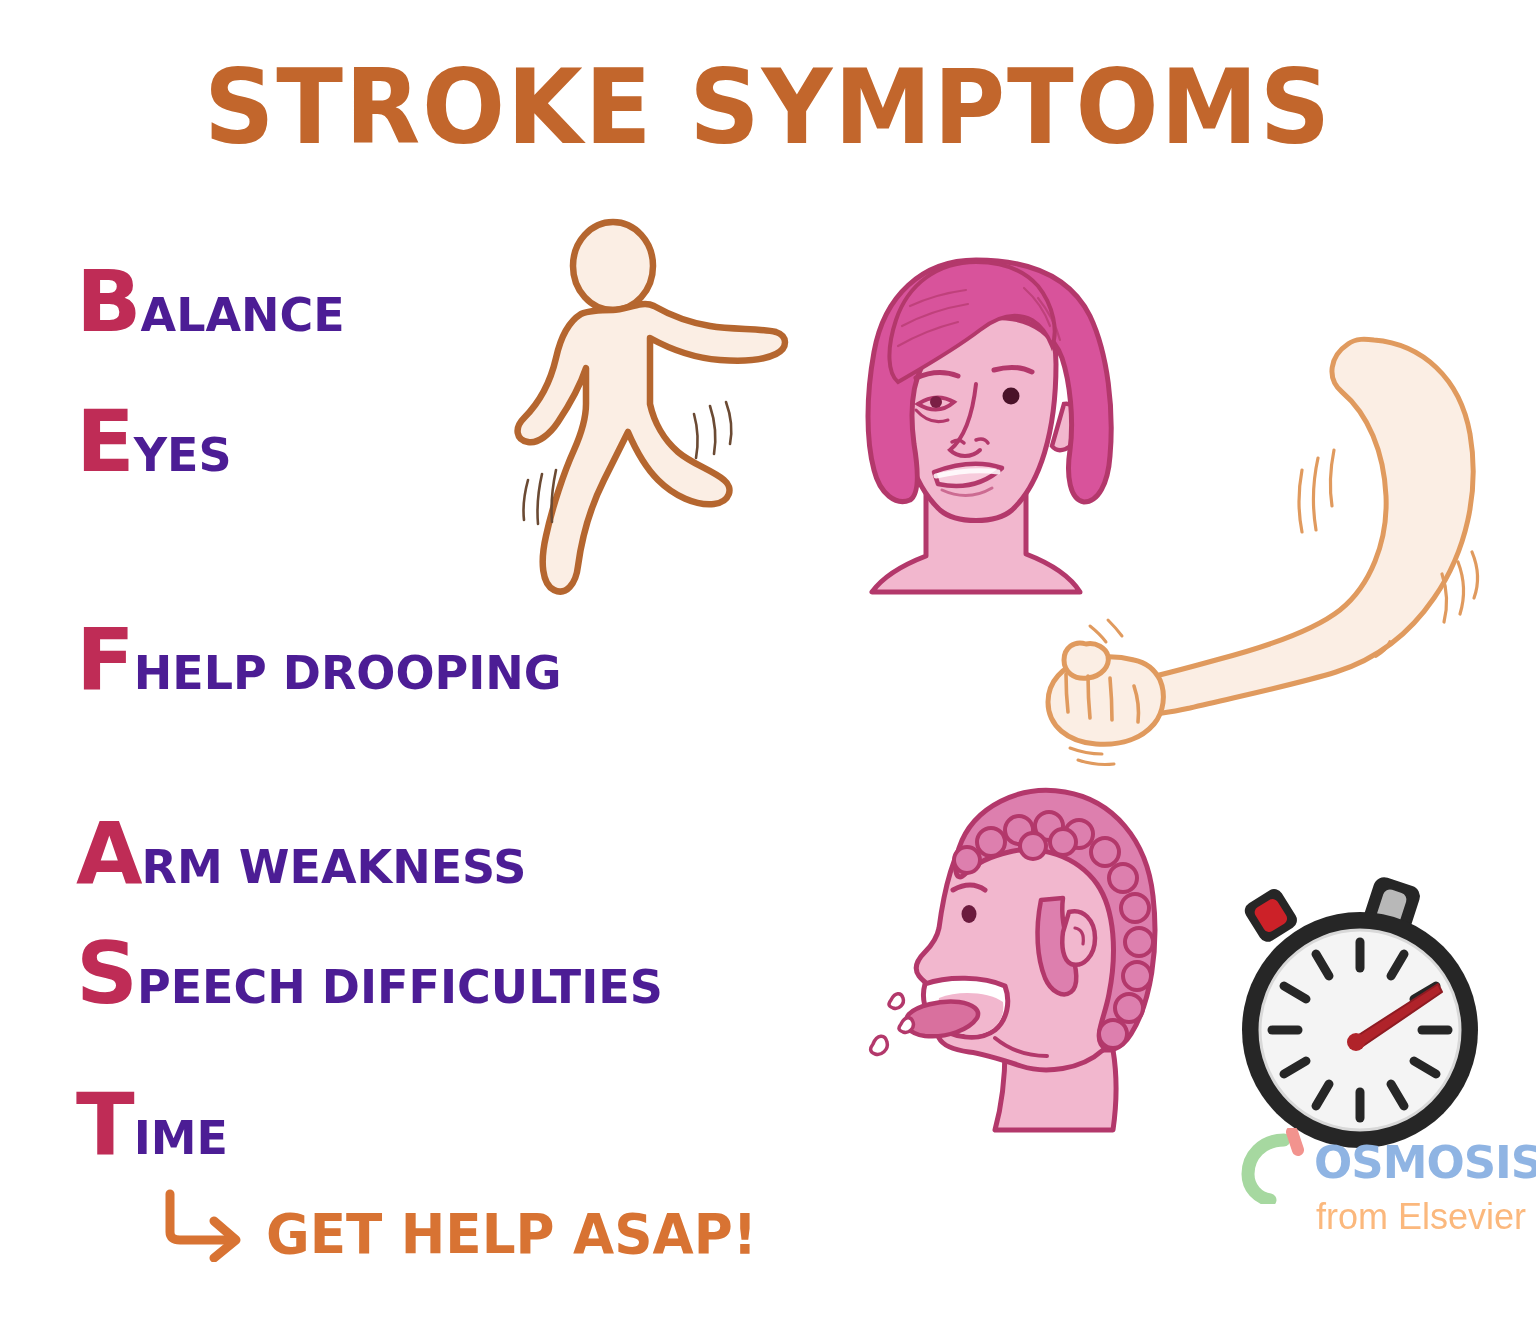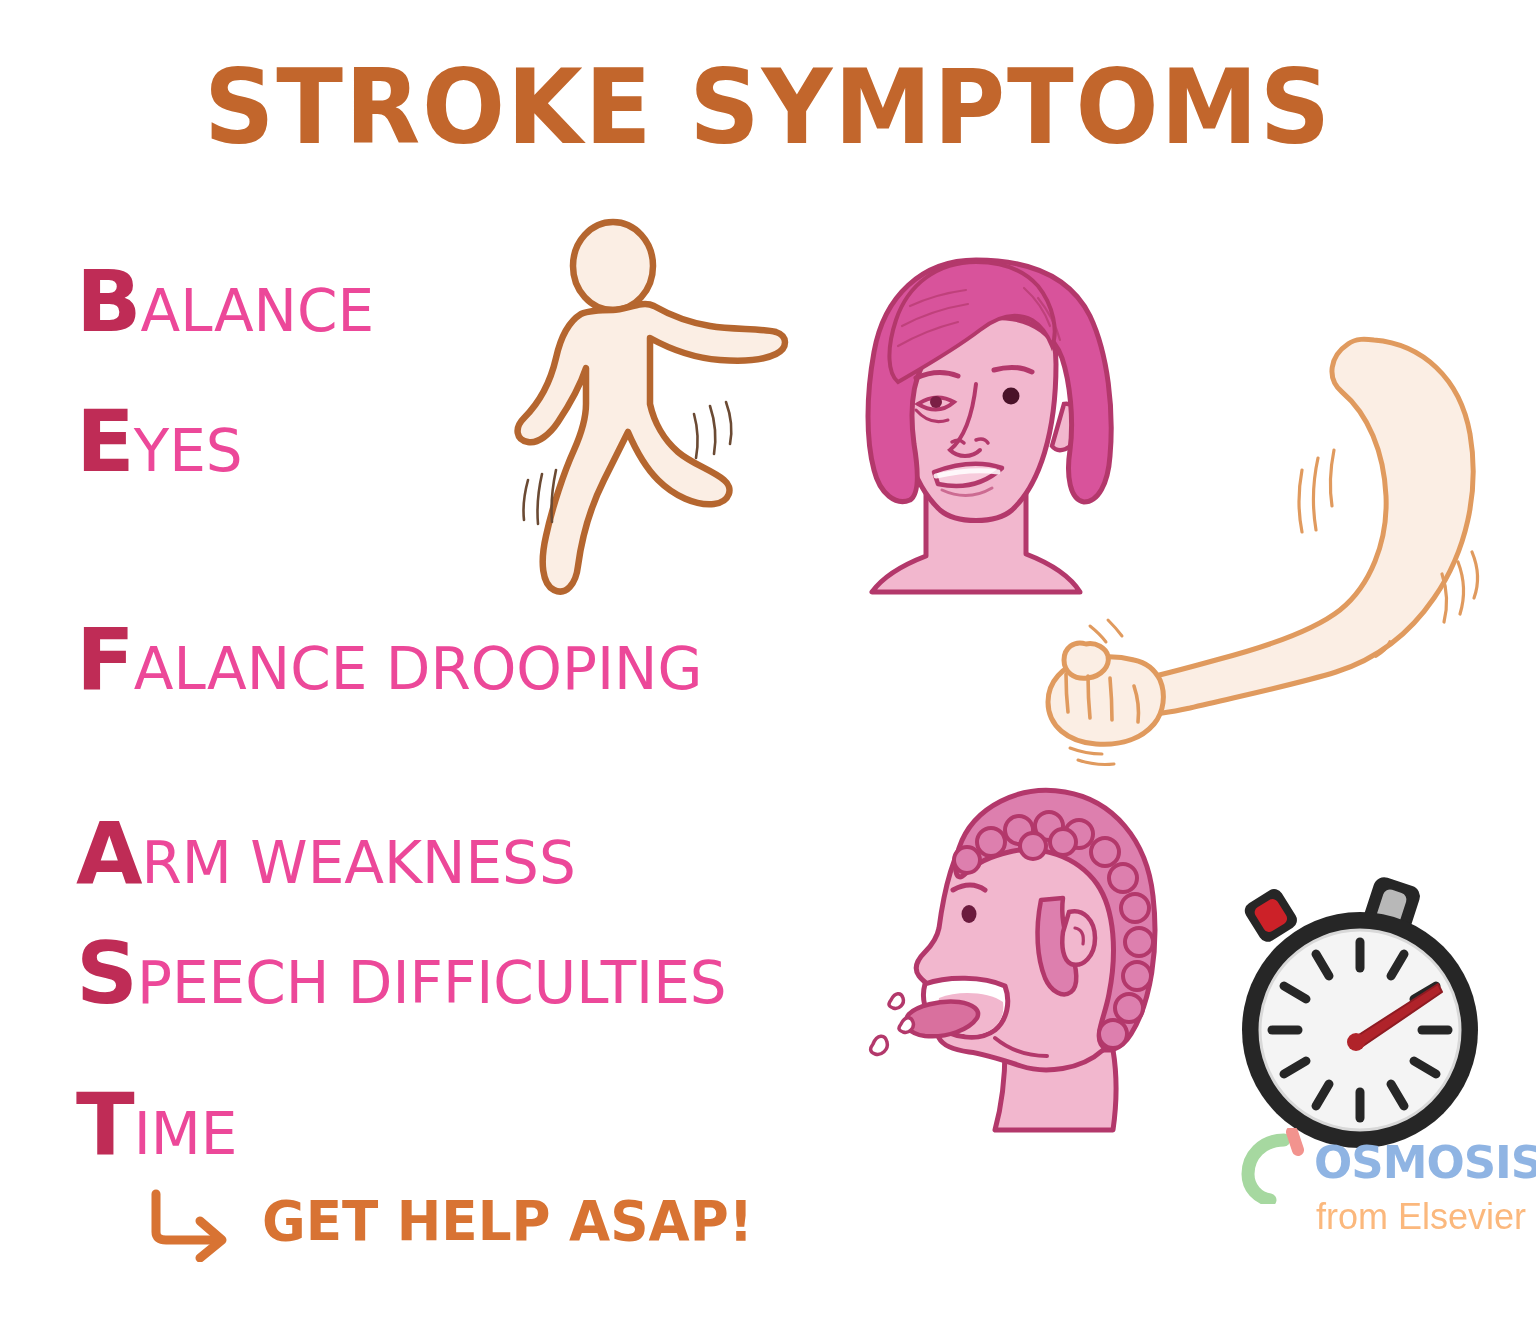--- a/index.html
+++ b/index.html
@@ -50,43 +50,43 @@
   .befast-row .cap {
     font-family: "DejaVu Sans", sans-serif;
     font-weight: bold;
     font-size: 86px;
     color: #BF2C56;
     vertical-align: baseline;
     letter-spacing: -1px;
   }
   .befast-row .rest {
     font-family: "DejaVu Sans", sans-serif;
-    font-weight: normal;
-    font-size: 58px;
-    color: #ec4899;
+    font-weight: bold;
+    font-size: 46px;
+    color: #4c1d95;
     vertical-align: baseline;
     letter-spacing: 0px;
     transform-origin: left bottom;
   }
 
   .row-b { top: 0px; }
   .row-e { top: 140px; }
   .row-f { top: 358px; }
   .row-a { top: 552px; }
   .row-s { top: 672px; }
   .row-t { top: 823px; }
 
   
   .gethelp {
     position: absolute;
-    left: 146px;
+    left: 160px;
     top: 1188px;
     display: flex;
-    align-items: flex-start;
-    gap: 24px;
+    align-items: flex-end;
+    gap: 14px;
     white-space: nowrap;
   }
   .gethelp .arrow { display: block; }
   .gethelp .ghtext {
     font-family: "DejaVu Sans", sans-serif;
     font-weight: bold;
     font-size: 56px;
     color: #D87333;
     letter-spacing: 0px;
     transform: scaleX(0.95);
@@ -143,21 +143,21 @@
 
     <div class="befast-row row-b">
       <span class="cap">B</span><span class="rest">ALANCE</span>
     </div>
 
     <div class="befast-row row-e">
       <span class="cap">E</span><span class="rest">YES</span>
     </div>
 
     <div class="befast-row row-f">
-      <span class="cap">F</span><span class="rest">ALANCE DROOPING</span>
+      <span class="cap">F</span><span class="rest">HELP DROOPING</span>
     </div>
 
     <div class="befast-row row-a">
       <span class="cap">A</span><span class="rest">RM WEAKNESS</span>
     </div>
 
     <div class="befast-row row-s">
       <span class="cap">S</span><span class="rest">PEECH DIFFICULTIES</span>
     </div>
 

